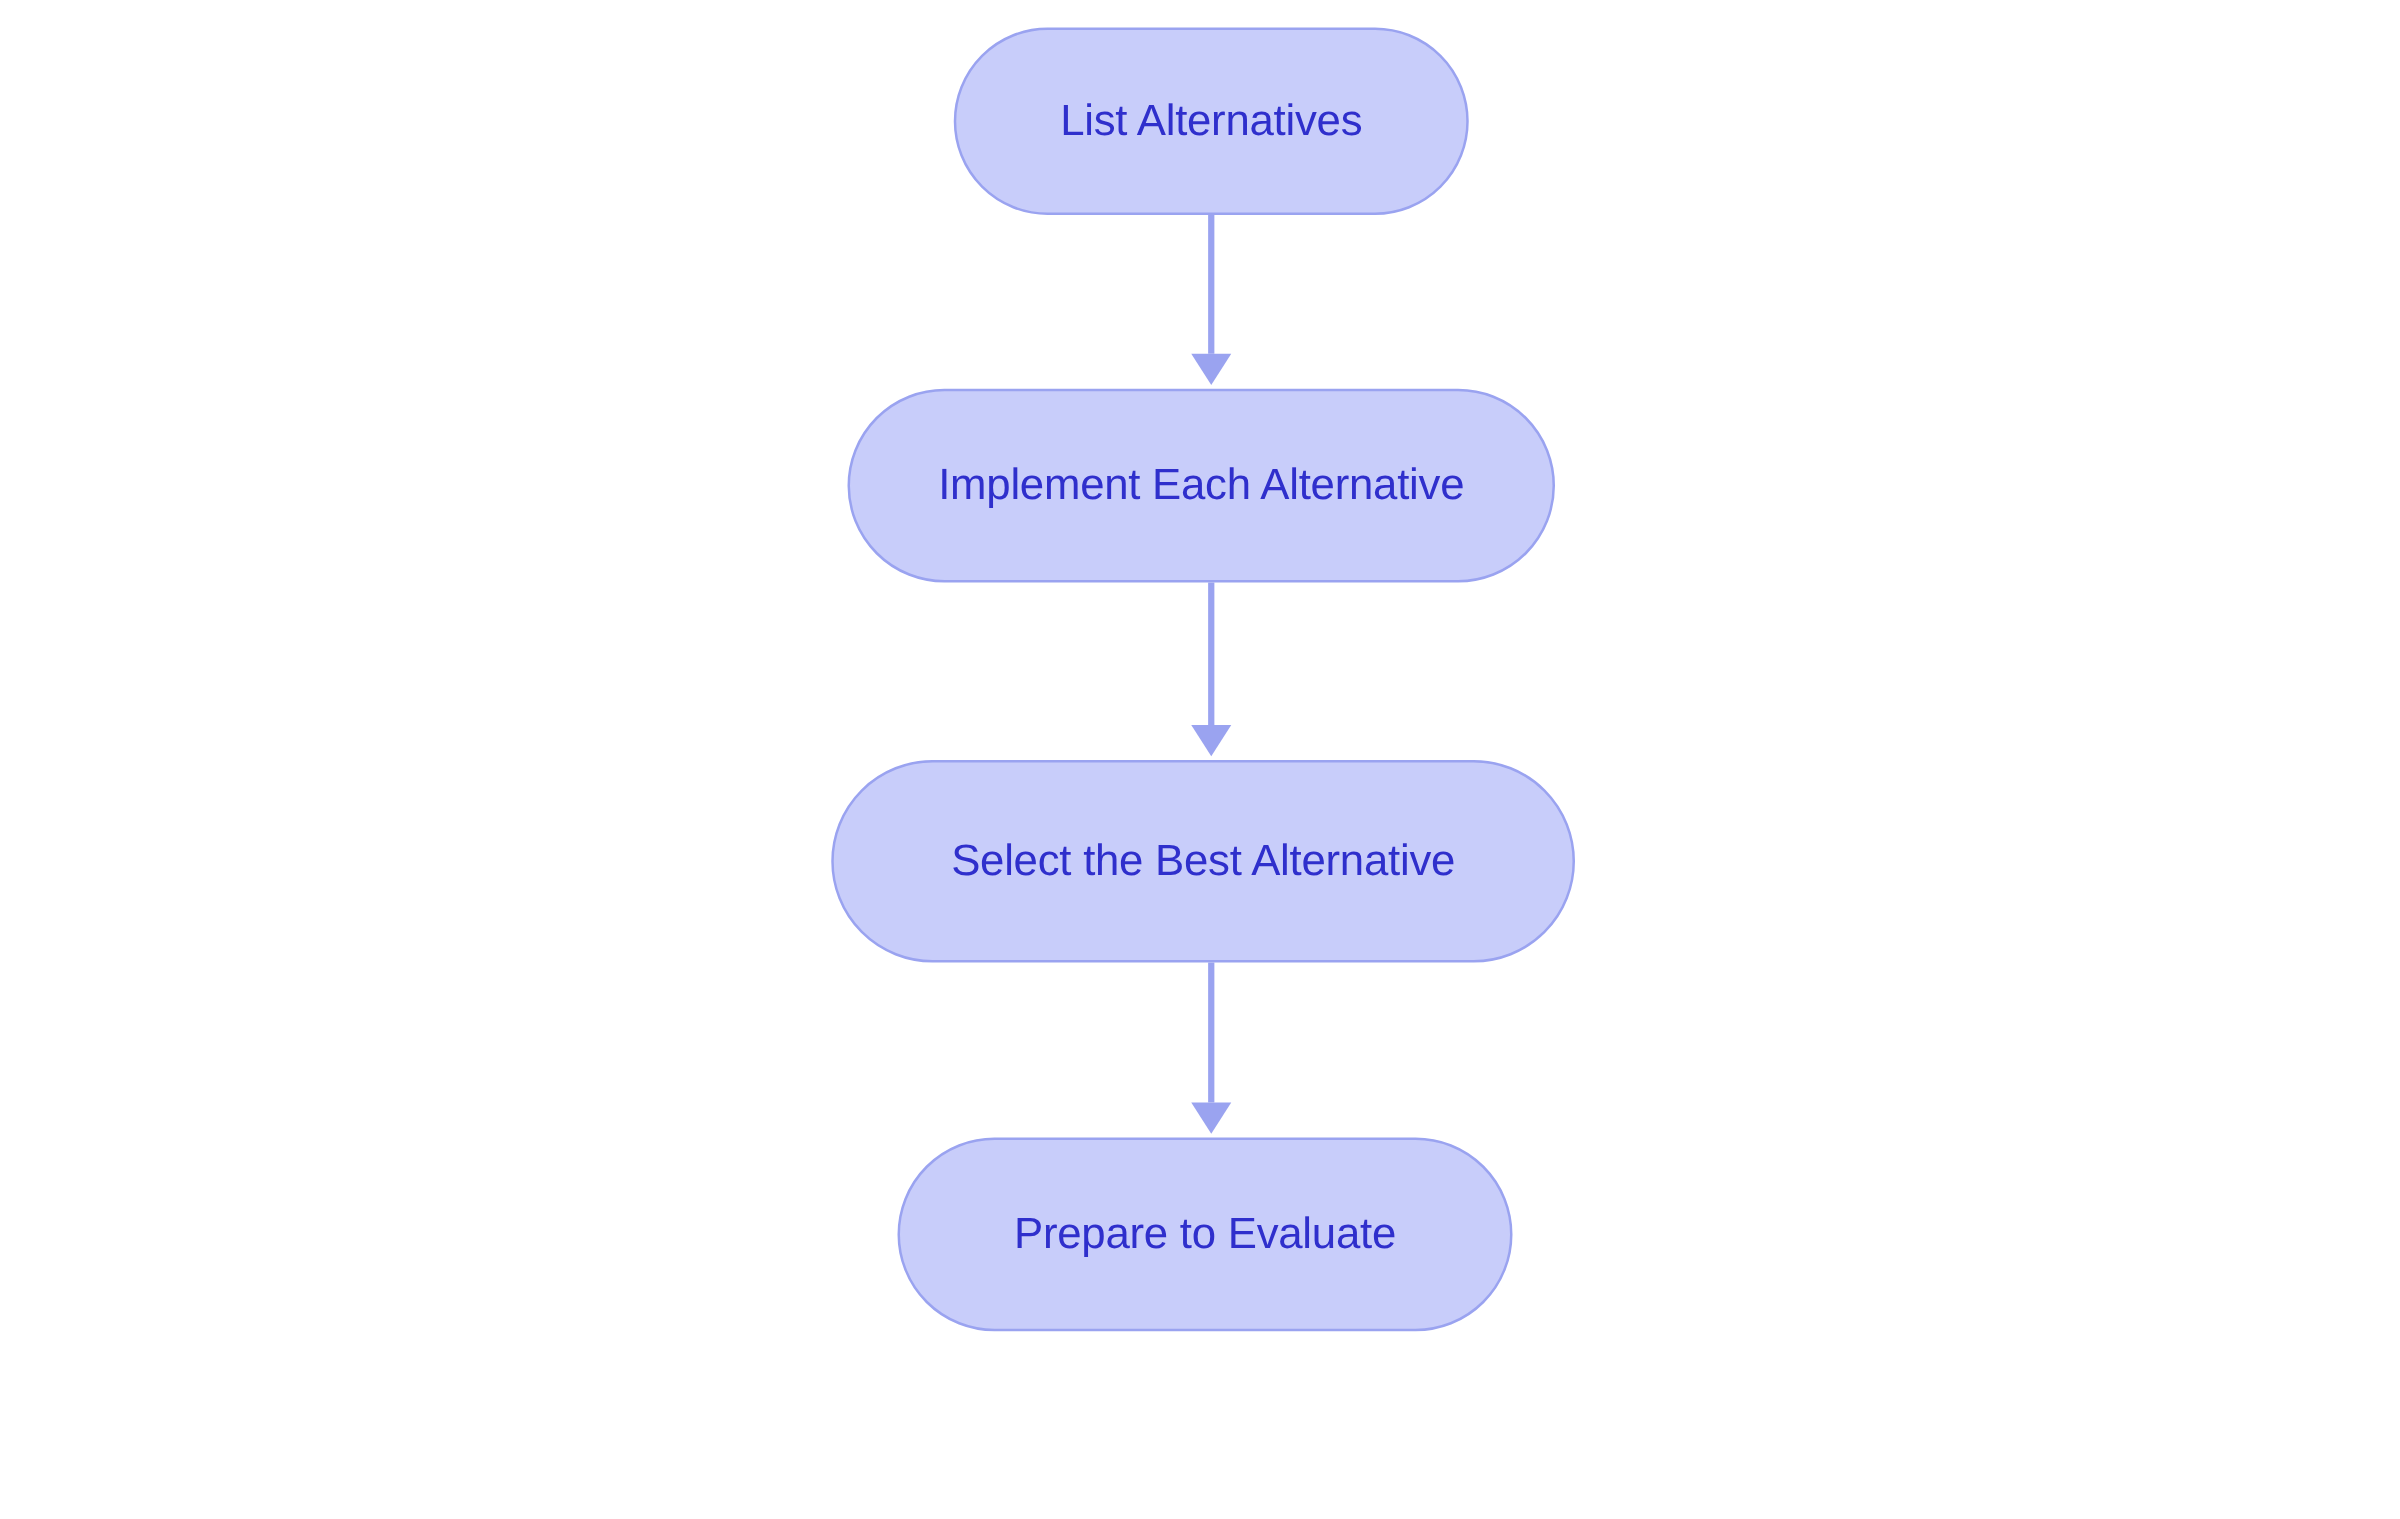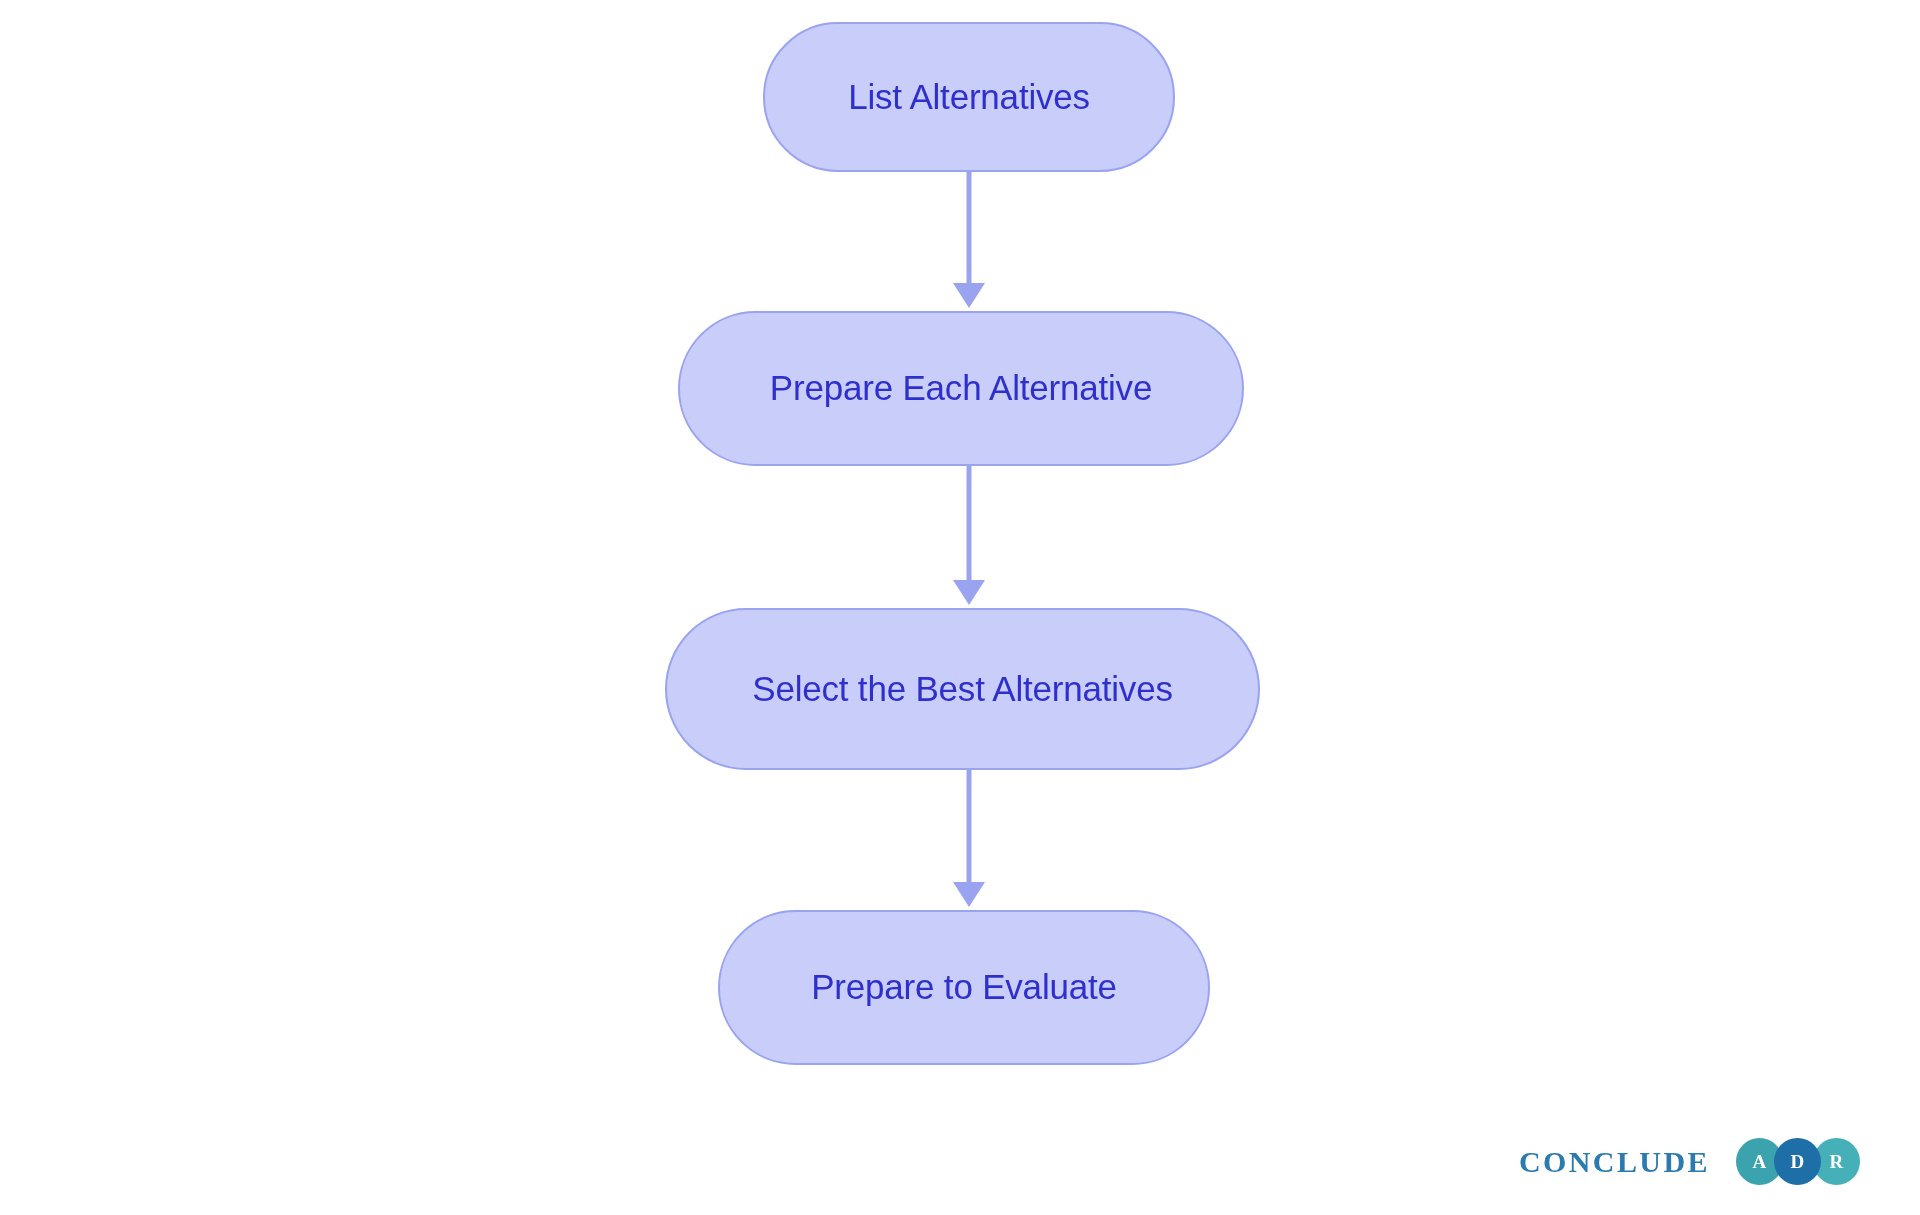--- a/index.html
+++ b/index.html
@@ -137,33 +137,25 @@
       <line class="conn-line" x1="969" y1="770" x2="969" y2="882"></line>
       <polygon class="conn-head" points="953,882 985,882 969,907"></polygon>
     </g>
   </svg>
 
   <div class="node" id="node-1">
     <span class="node-label">List Alternatives</span>
   </div>
 
   <div class="node" id="node-2">
-    <span class="node-label">Prepare Each Alternative</span>
+    <span class="node-label">Implement Each Alternative</span>
   </div>
 
   <div class="node" id="node-3">
-    <span class="node-label">Select the Best Alternatives</span>
+    <span class="node-label">Select the Best Alternative</span>
   </div>
 
   <div class="node" id="node-4">
     <span class="node-label">Prepare to Evaluate</span>
   </div>
 
-  <div id="brand-logo">
-    <span id="brand-wordmark">CONCLUDE</span>
-    <div id="brand-circles">
-      <span class="brand-circle" id="brand-circle-a">A</span>
-      <span class="brand-circle" id="brand-circle-d">D</span>
-      <span class="brand-circle" id="brand-circle-r">R</span>
-    </div>
-  </div>
 
 </div>
 
 </body></html>

